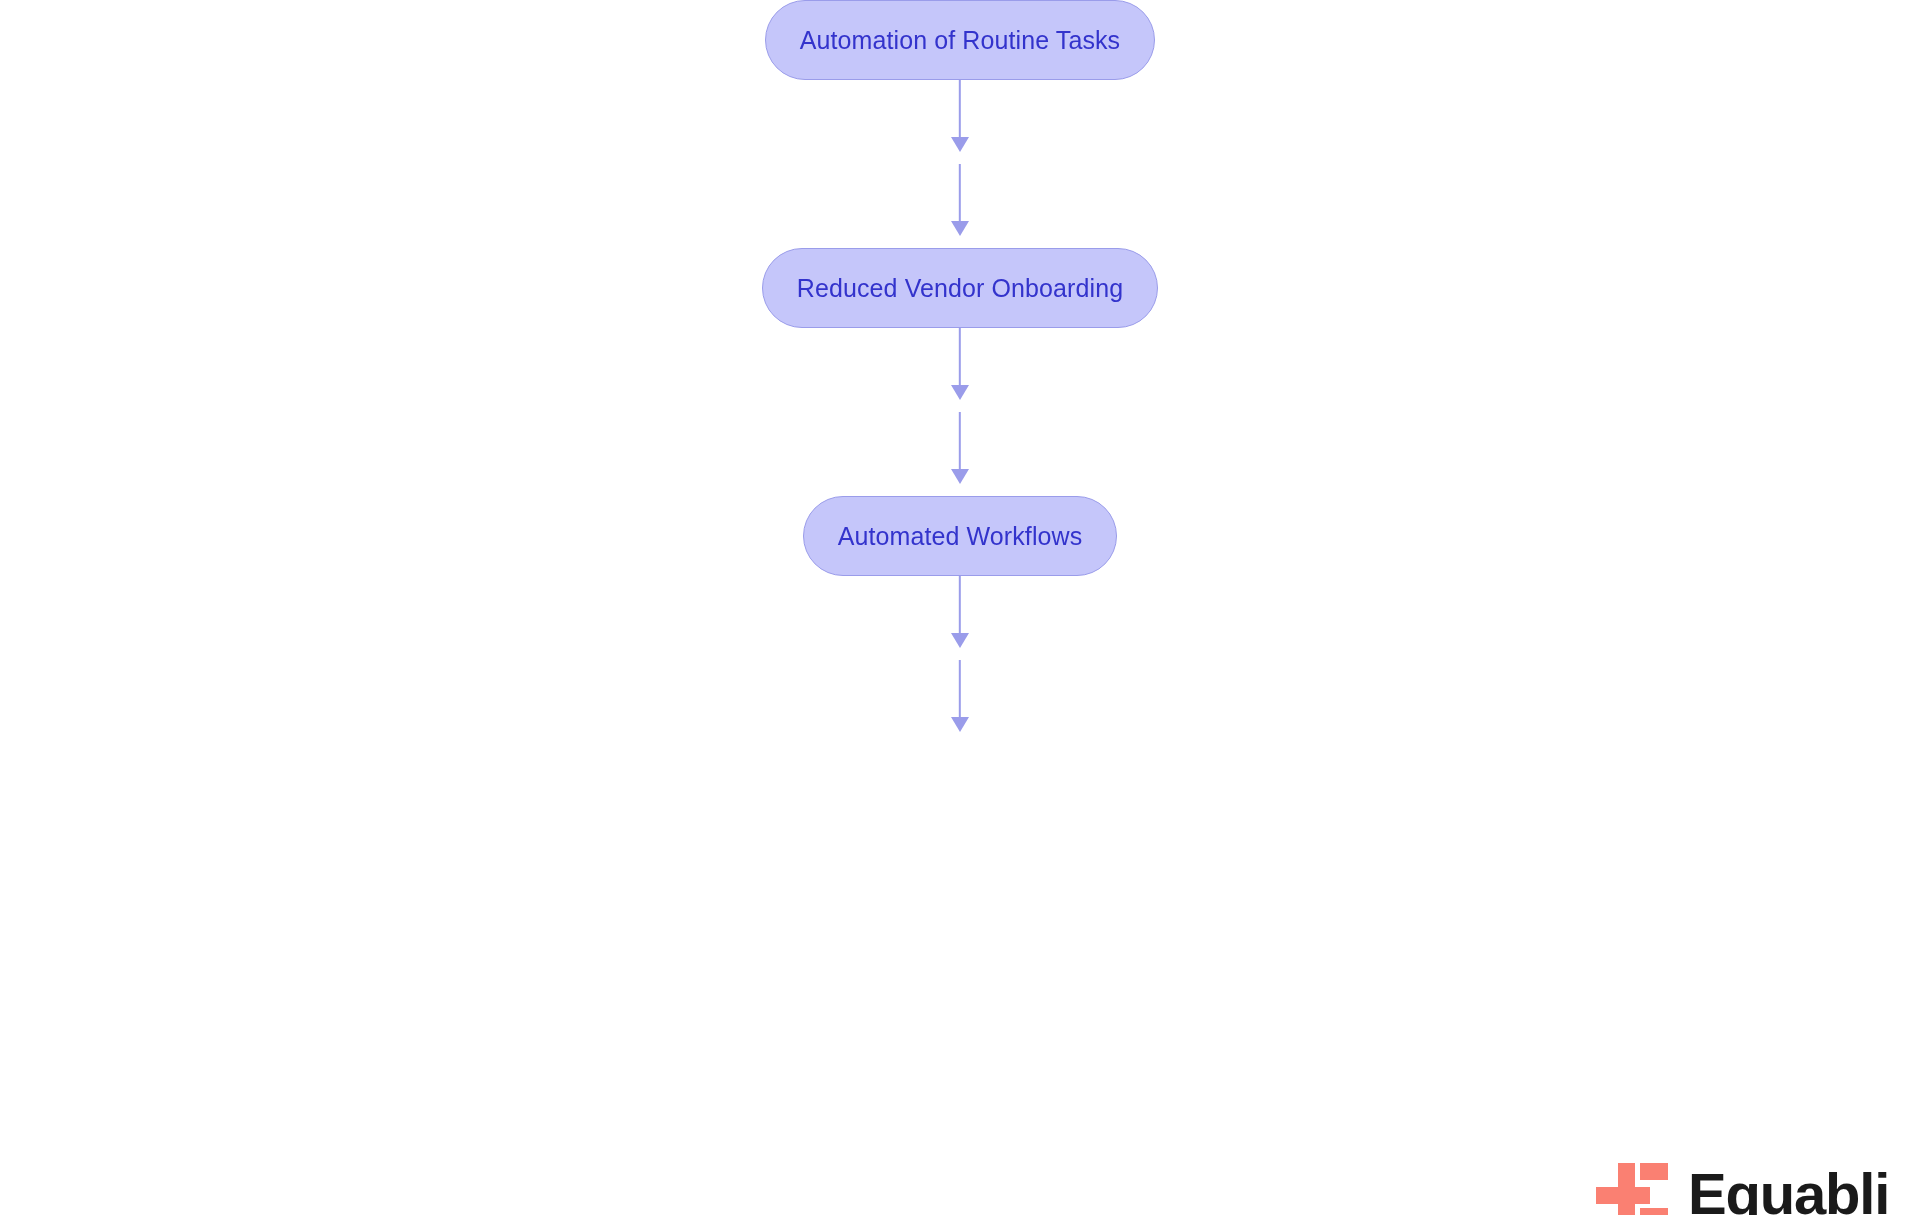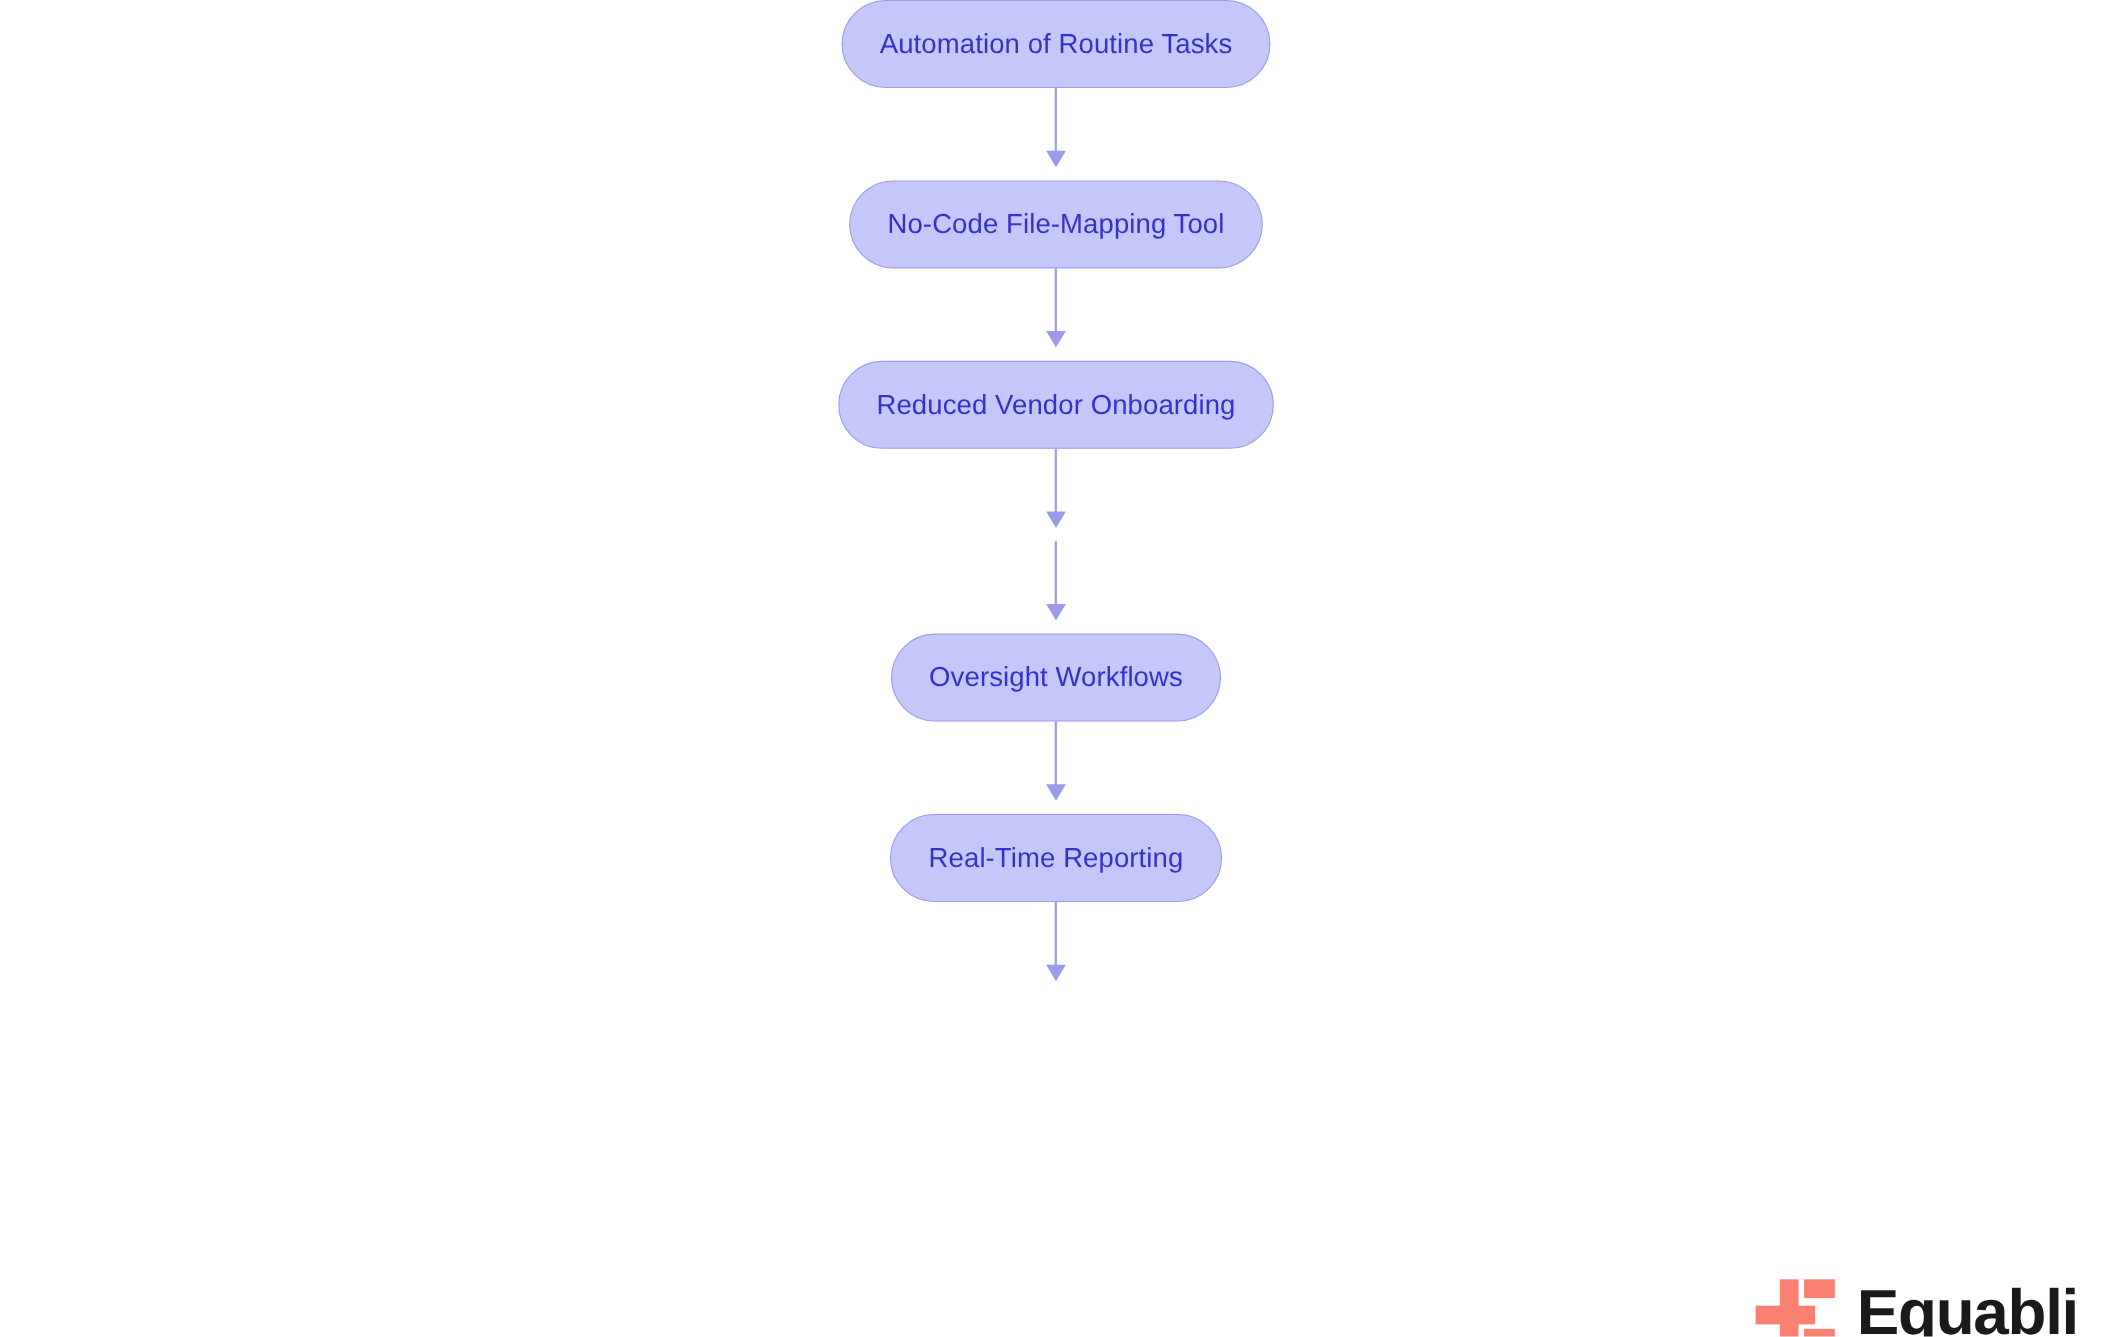--- a/index.html
+++ b/index.html
@@ -123,23 +123,20 @@
 
     <div class="node">
       <span class="node-label">Automation of Routine Tasks</span>
     </div>
 
     <div class="connector">
       <span class="stem"></span>
       <span class="head"></span>
     </div>
 
-    <div class="node">
-      <span class="node-label">No-Code File-Mapping Tool</span>
-    </div>
 
     <div class="connector">
       <span class="stem"></span>
       <span class="head"></span>
     </div>
 
     <div class="node">
       <span class="node-label">Reduced Vendor Onboarding</span>
     </div>
 
@@ -148,31 +145,28 @@
       <span class="head"></span>
     </div>
 
 
     <div class="connector">
       <span class="stem"></span>
       <span class="head"></span>
     </div>
 
     <div class="node">
-      <span class="node-label">Oversight Workflows</span>
+      <span class="node-label">Automated Workflows</span>
     </div>
 
     <div class="connector">
       <span class="stem"></span>
       <span class="head"></span>
     </div>
 
-    <div class="node">
-      <span class="node-label">Real-Time Reporting</span>
-    </div>
 
     <div class="connector">
       <span class="stem"></span>
       <span class="head"></span>
     </div>
 
 
   </div>
 
 </div>

